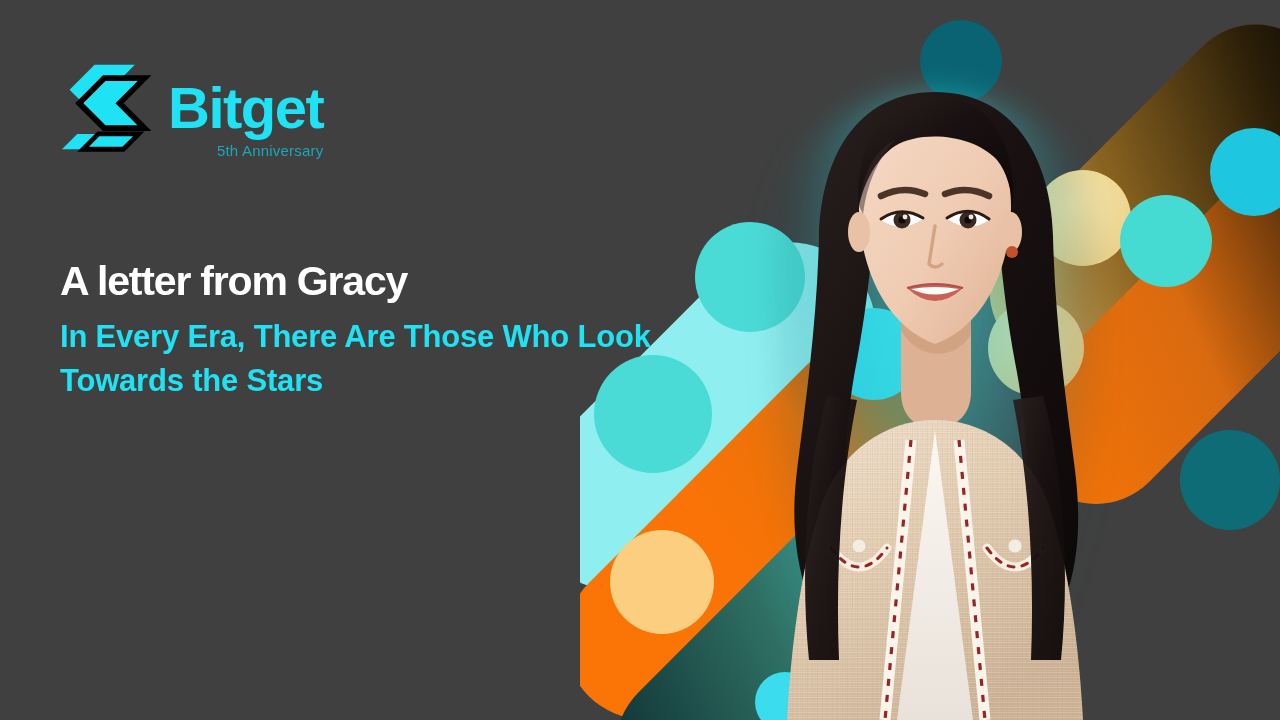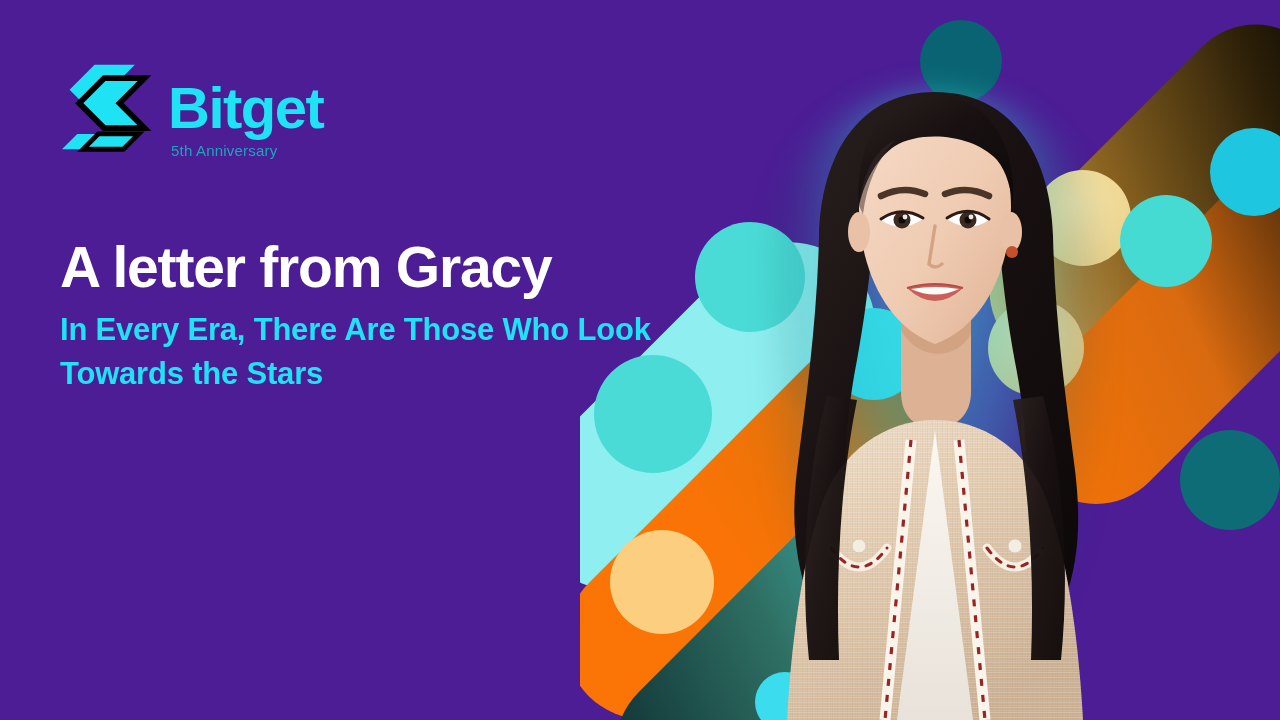--- a/index.html
+++ b/index.html
@@ -6,21 +6,21 @@
   * { margin:0; padding:0; box-sizing:border-box; }
   html,body { background:#000; }
   body {
     width:1280px; height:720px; overflow:hidden;
     font-family:"Liberation Sans","DejaVu Sans",sans-serif;
     position:relative;
   }
   .banner {
     position:relative;
     width:1280px; height:720px;
-    background:#4c1d95;
+    background:#404040;
     overflow:hidden;
   }
 
   
   .art {
     position:absolute; top:0; right:0;
     width:700px; height:720px;
     overflow:hidden;
     pointer-events:none;
   }
@@ -111,28 +111,30 @@
   .logo-mark { width:96px; height:98px; flex:0 0 auto; }
   .logo-text { margin-left:12px; padding-top:22px; }
   .logo-word {
     font-size:58px; font-weight:700; letter-spacing:-1.5px;
     color:#1FE3F5; line-height:.96;
   }
   .logo-sub {
     margin-top:6px; margin-left:3px;
     font-size:15px; font-weight:400; letter-spacing:.2px;
     color:#1AA7B8;
+    text-align:right;
   }
 
   
   .copy { position:absolute; left:60px; top:238px; width:680px; }
   .headline {
-    font-size:57px; font-weight:700; color:#FFFFFF;
+    font-size:41px; font-weight:700; color:#FFFFFF;
     letter-spacing:-1.2px; line-height:1.02;
     white-space:nowrap;
+    margin-top:23px;
   }
   .subhead {
     margin-top:12px;
     font-size:31px; font-weight:700; color:#1FE3F5;
     letter-spacing:-.2px; line-height:1.42;
     max-width:620px;
   }
 </style>
 </head>
 <body>

